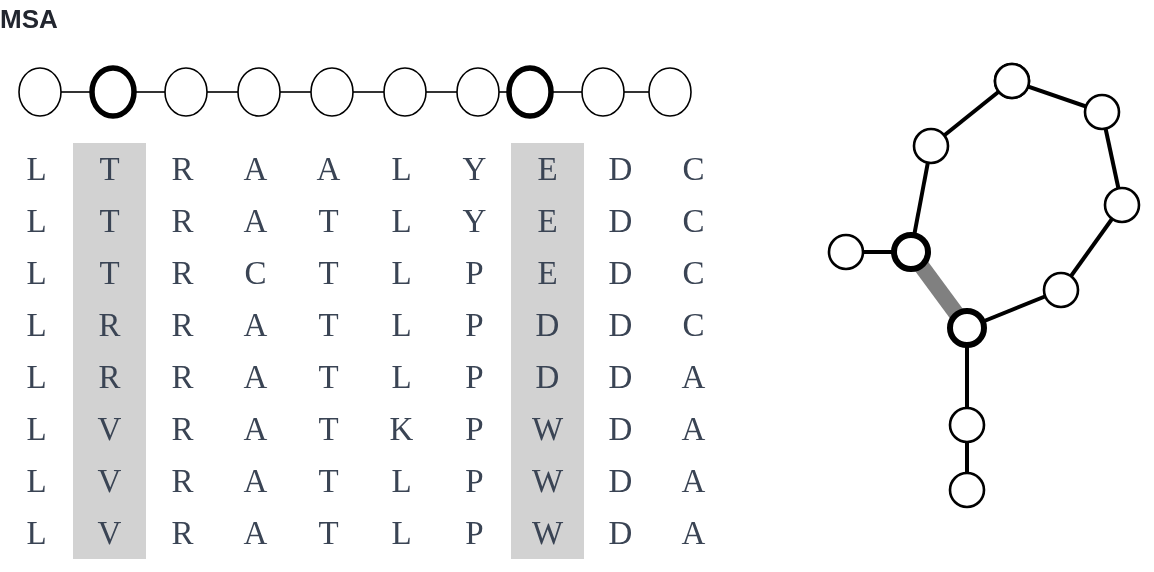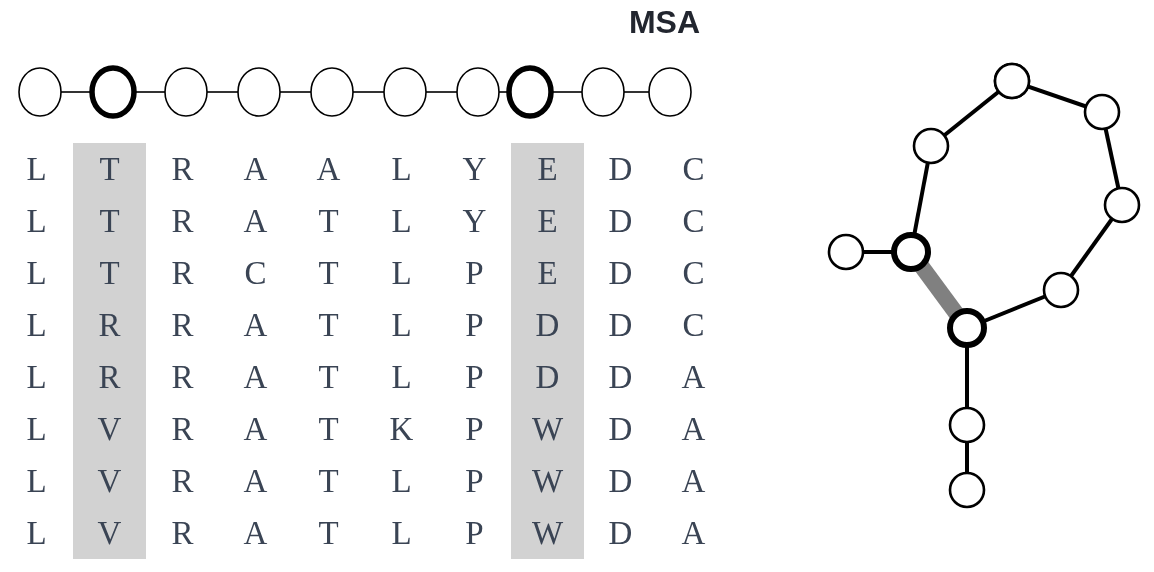--- a/index.html
+++ b/index.html
@@ -22,24 +22,24 @@
     top: 0;
     width: 720px;
     height: 572px;
   }
 
   #msa-title {
     position: absolute;
     left: 0;
     top: 4px;
     width: 700px;
-    text-align: right;
+    text-align: left;
     font-family: "Liberation Sans", sans-serif;
     font-weight: bold;
-    font-size: 32px;
+    font-size: 26px;
     color: #22262f;
     letter-spacing: 0px;
   }
 
   #msa-chain {
     position: absolute;
     left: 0;
     top: 60px;
     width: 720px;
     height: 70px;

